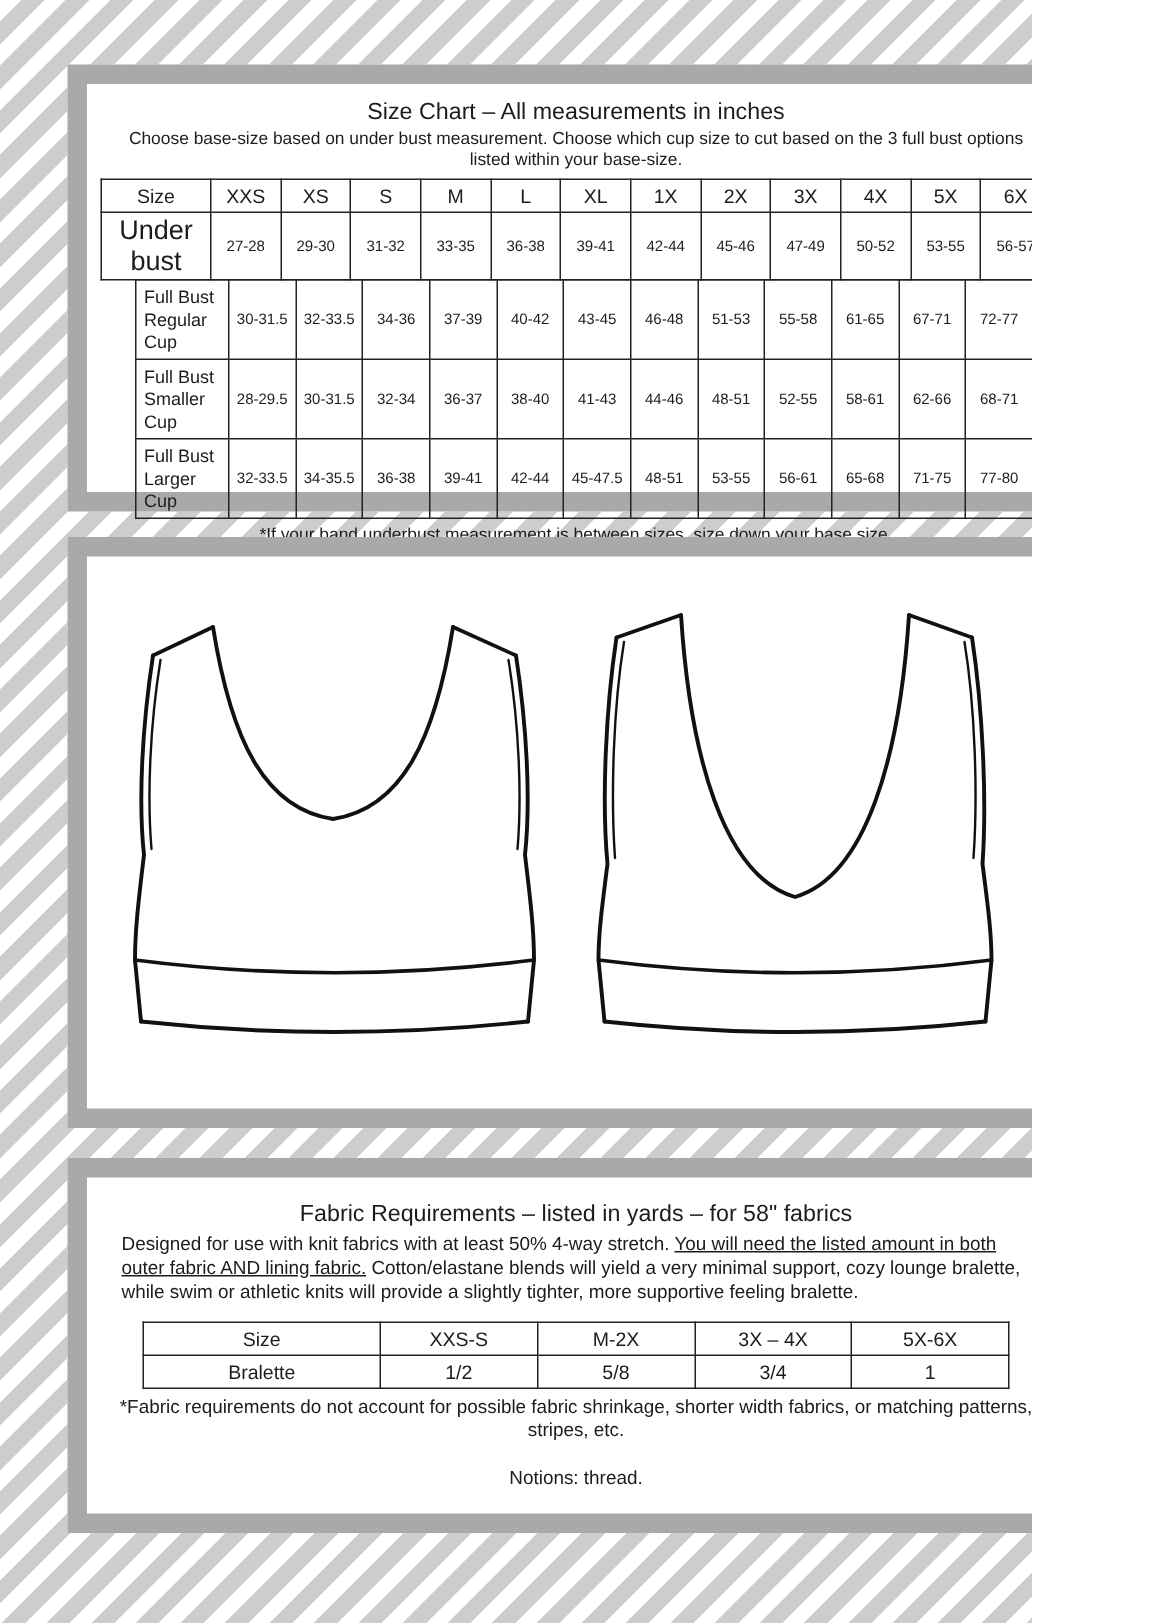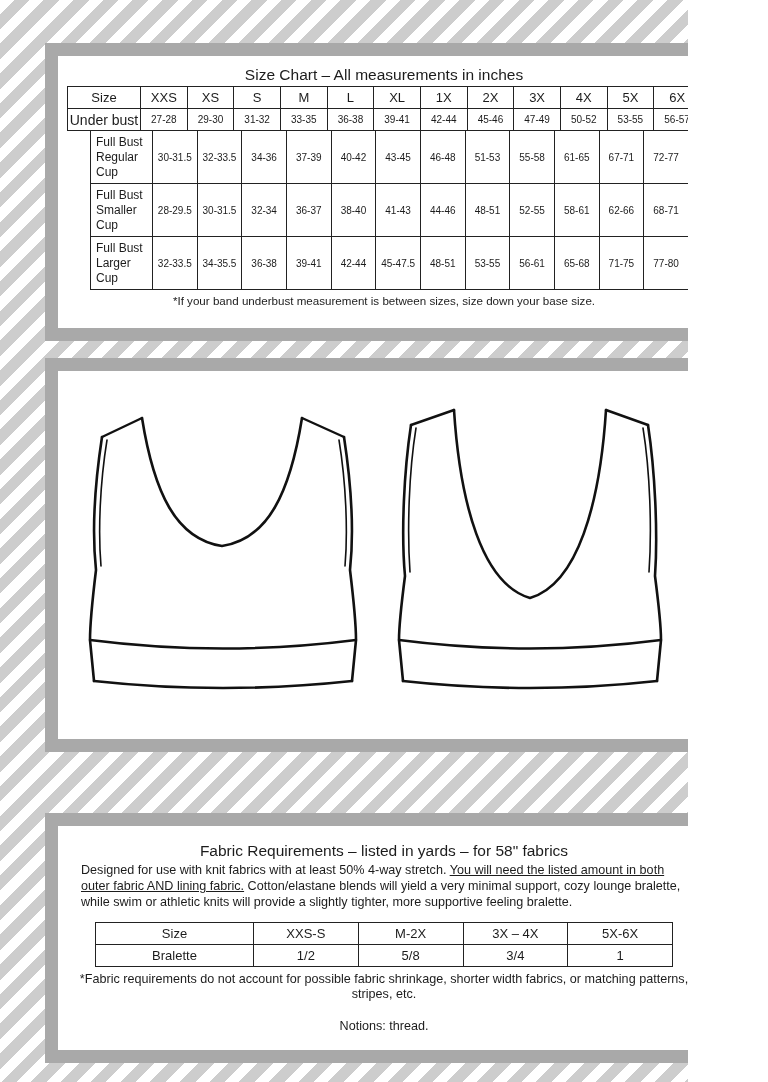--- a/index.html
+++ b/index.html
@@ -15,37 +15,37 @@
     background:repeating-linear-gradient(135deg,#ffffff 0 10px,#cdcdcd 10px 21px);
   }
   .panel{
     position:absolute;left:45px;width:678px;
     background:#ffffff;
     border:13px solid #a9a9a9;
     box-sizing:border-box;
   }
   #panel-size-chart{top:43px;height:298px;}
   #panel-drawings{top:358px;height:394px;}
-  #panel-fabric{top:813px;height:250px;}
+  #panel-fabric{top:772px;height:250px;}
 
   .panel-inner{padding:8px 9px 0;}
   .pane-title{
     margin:2px 0 2px;
     text-align:center;
     font-size:15.5px;font-weight:400;
   }
   .subtitle{
     margin:1px auto 5px;max-width:604px;
     text-align:center;font-size:11.6px;line-height:1.22;
   }
   table{border-collapse:collapse;table-layout:fixed;}
   th,td{border:1px solid #222;text-align:center;padding:1px 0;overflow:hidden;}
   .sc-table{width:100%;}
   .sc-table th{font-weight:400;font-size:13px;height:19px;}
-  .lbl-cell{font-size:14px;}
+  .lbl-cell{font-size:18px;}
   .val-cell{font-size:10px;}
   .sc-table td{height:19px;}
   .choose-cell{
     text-align:left;font-size:13px;height:17px;padding-left:6px;
   }
   .cup-table{width:calc(100% - 35px);margin-left:23px;margin-top:-1px;}
   .cup-table td{height:48px;}
   .cup-label{
     text-align:left;font-size:12px;line-height:1.25;
     padding:2px 2px 2px 5px;
@@ -70,20 +70,21 @@
   .notions{margin:16px 0 0;text-align:center;font-size:12.6px;}
 </style>
 </head>
 <body>
 
 <div class="page">
 
   <section class="panel" id="panel-size-chart">
     <div class="panel-inner">
       <h1 class="pane-title">Size Chart – All measurements in inches</h1>
+      <p class="subtitle">Choose base-size based on under bust measurement. Choose which cup size to cut based on the 3 full bust options listed within your base-size.</p>
 
       <table class="sc-table">
         <colgroup>
           <col style="width:73px">
           <col>
             <col>
             <col>
             <col>
             <col>
             <col>

